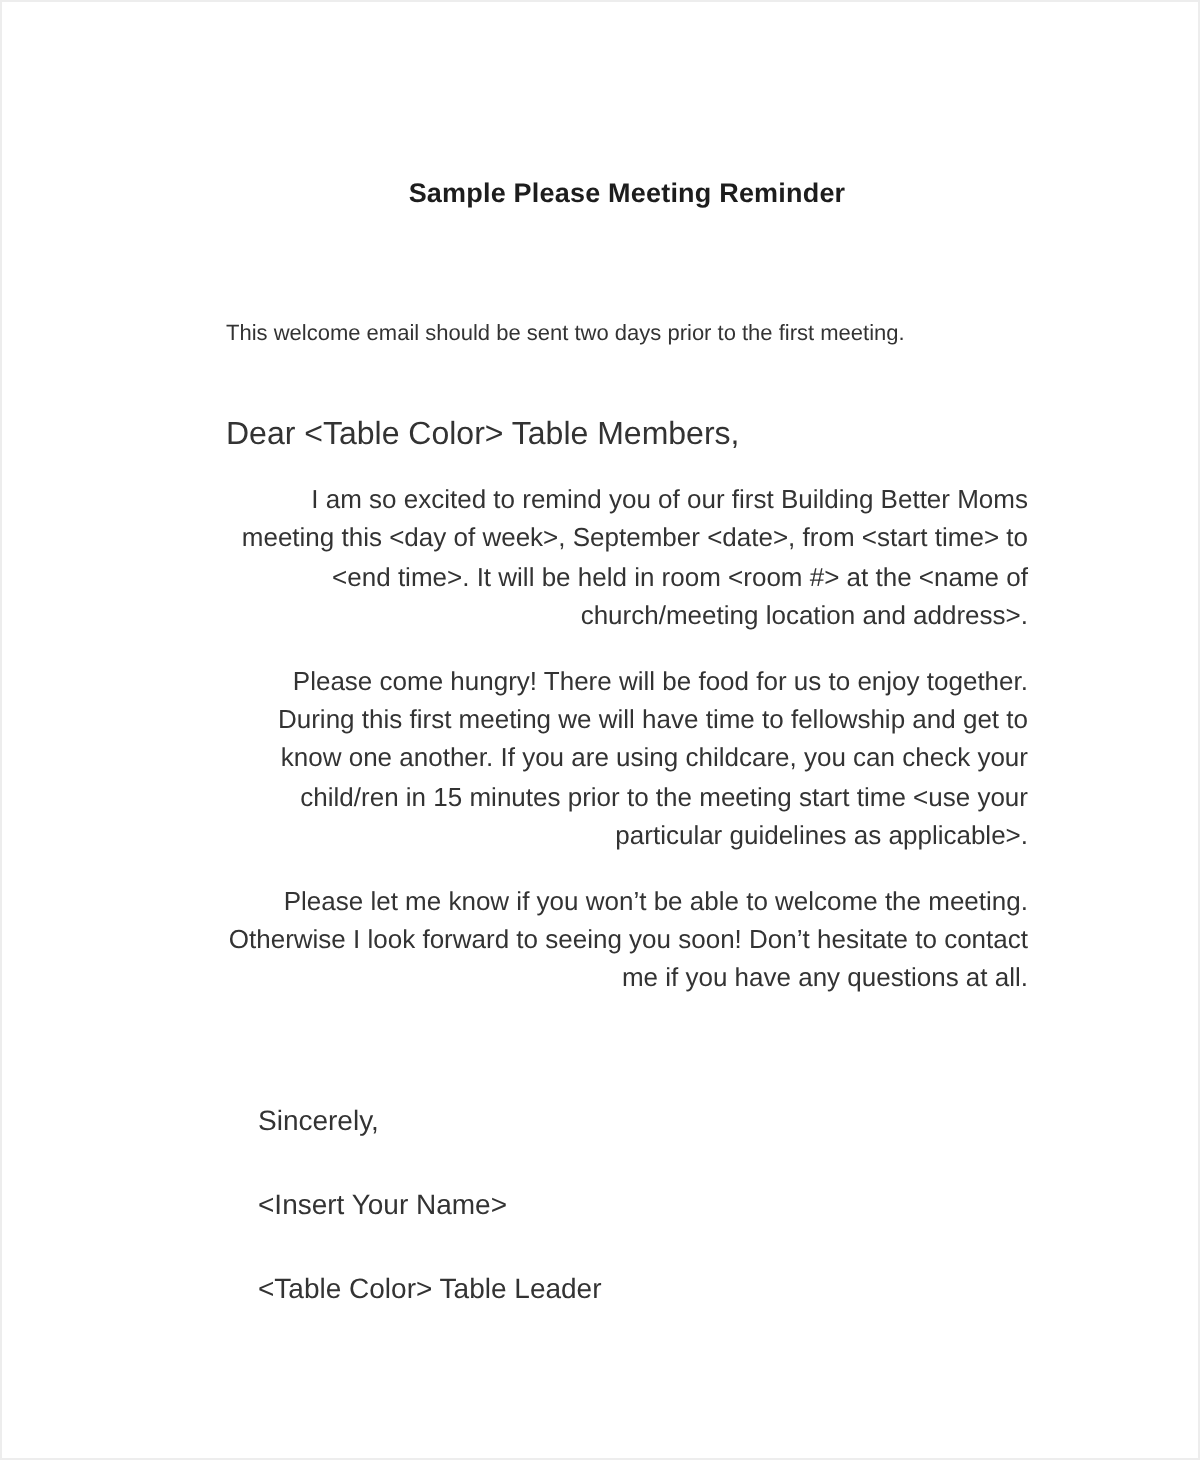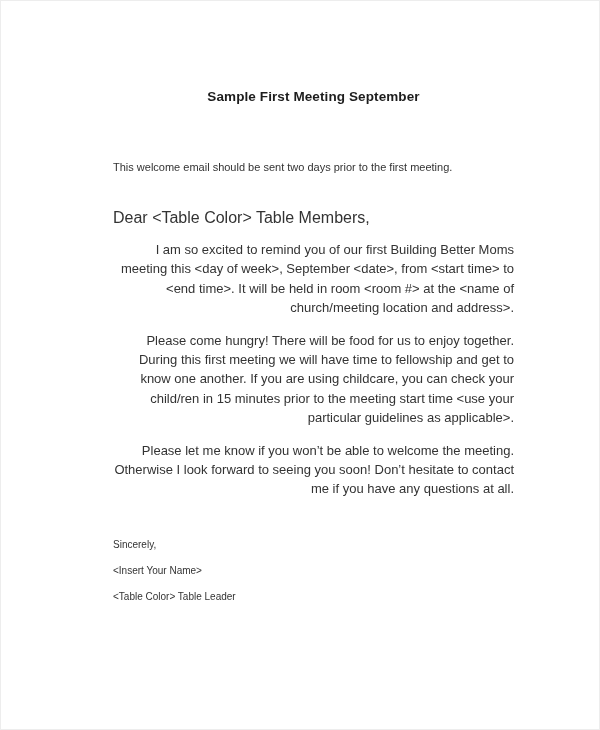--- a/index.html
+++ b/index.html
@@ -67,38 +67,38 @@
     font-size: 13px;
     line-height: 19.4px;
     color: #333333;
     text-align: right;
   }
 
   .closing-block {
     padding-top: 36px;
   }
   .closing-line {
-    margin: 0;
-    font-size: 10px;
+    margin: 16px;
+    font-size: 14px;
     line-height: 19px;
     color: #333333;
     padding-bottom: 7px;
   }
   .closing-line:last-child {
     padding-bottom: 0;
   }
 </style>
 </head>
 <body>
 
 <div class="page">
   <div class="sheet">
 
     <h1 class="doc-title">
-      <span class="title-line">Sample First Meeting September</span>
+      <span class="title-line">Sample Please Meeting Reminder</span>
     </h1>
 
     <p class="intro-note">This welcome email should be sent two days prior to the first meeting.</p>
 
     <p class="salutation">Dear &lt;Table Color&gt; Table Members,</p>
 
     <p class="body-para">I am so excited to remind you of our first Building Better Moms meeting this &lt;day of week&gt;, September &lt;date&gt;, from &lt;start time&gt; to &lt;end time&gt;. It will be held in room &lt;room #&gt; at the &lt;name of church/meeting location and address&gt;.</p>
     <p class="body-para">Please come hungry! There will be food for us to enjoy together. During this first meeting we will have time to fellowship and get to know one another. If you are using childcare, you can check your child/ren in 15 minutes prior to the meeting start time &lt;use your particular guidelines as applicable&gt;.</p>
     <p class="body-para">Please let me know if you won’t be able to welcome the meeting. Otherwise I look forward to seeing you soon! Don’t hesitate to contact me if you have any questions at all.</p>
 

